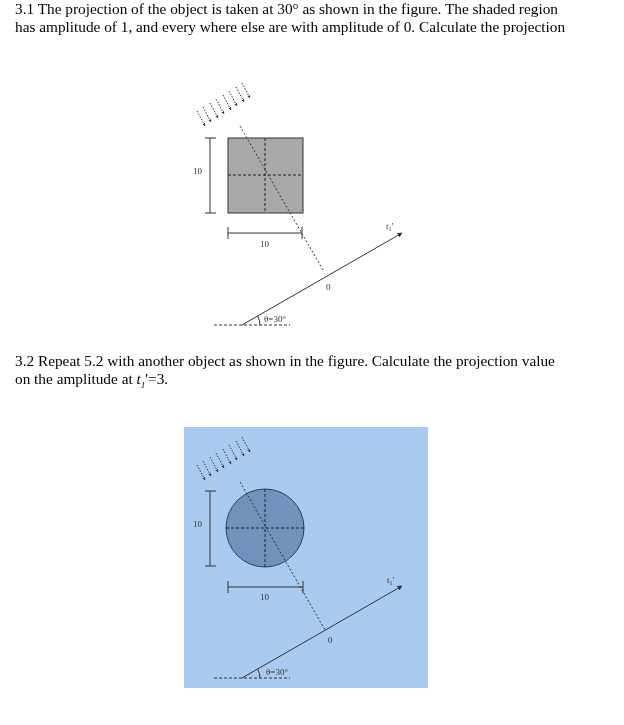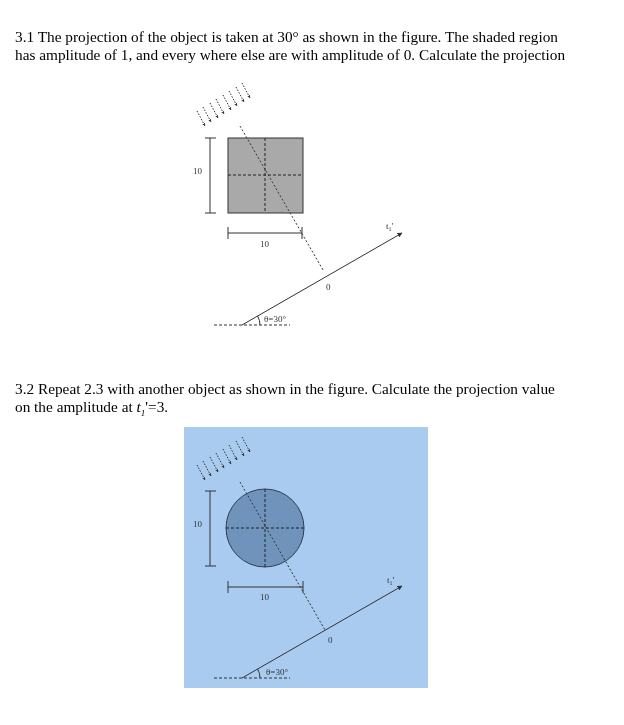--- a/index.html
+++ b/index.html
@@ -1,35 +1,35 @@
 <!DOCTYPE html>
 <html><head>
 <meta charset="utf-8">
 <style>
   html, body { margin:0; padding:0; background:#ffffff; }
   body { width:624px; height:725px; position:relative; overflow:hidden;
          font-family:"Liberation Serif","DejaVu Serif",serif; color:#000; }
-  .para { position:absolute; left:15px; width:600px; font-size:15.3px; line-height:18px;margin-top:28px; }
+  .para { position:absolute; left:15px; width:600px; font-size:15.3px; line-height:18px; }
   .para p { margin:0; }
   .para i { font-style:italic; }
   #p1 { top:0px; }
   #p2 { top:352px; }
   svg { position:absolute; left:0; top:0; }
   .lbl { font-family:"Liberation Serif","DejaVu Serif",serif; font-size:9px; fill:#333; }
 </style>
 </head>
 <body>
 
 <div id="p1" class="para">
   <p>3.1 The projection of the object is taken at 30° as shown in the figure. The shaded region</p>
   <p>has amplitude of 1, and every where else are with amplitude of 0. Calculate the projection</p>
 </div>
 
 <div id="p2" class="para">
-  <p>3.2 Repeat 2.3 with another object as shown in the figure. Calculate the projection value</p>
+  <p>3.2 Repeat 5.2 with another object as shown in the figure. Calculate the projection value</p>
   <p><span>on the amplitude at </span><i>t</i><sub style="font-size:9px;font-style:italic">1</sub><span>'=3.</span></p>
 </div>
 
 <svg width="624" height="725" viewBox="0 0 624 725">
   <defs>
     <marker id="arr" viewBox="0 0 10 10" refX="9" refY="5" markerWidth="5" markerHeight="5" orient="auto">
       <path d="M0,0 L10,5 L0,10 z" fill="#333"></path>
     </marker>
     <marker id="arrSmall" viewBox="0 0 10 10" refX="9" refY="5" markerWidth="3" markerHeight="3" orient="auto">
       <path d="M0,0 L10,5 L0,10 z" fill="#333"></path>

